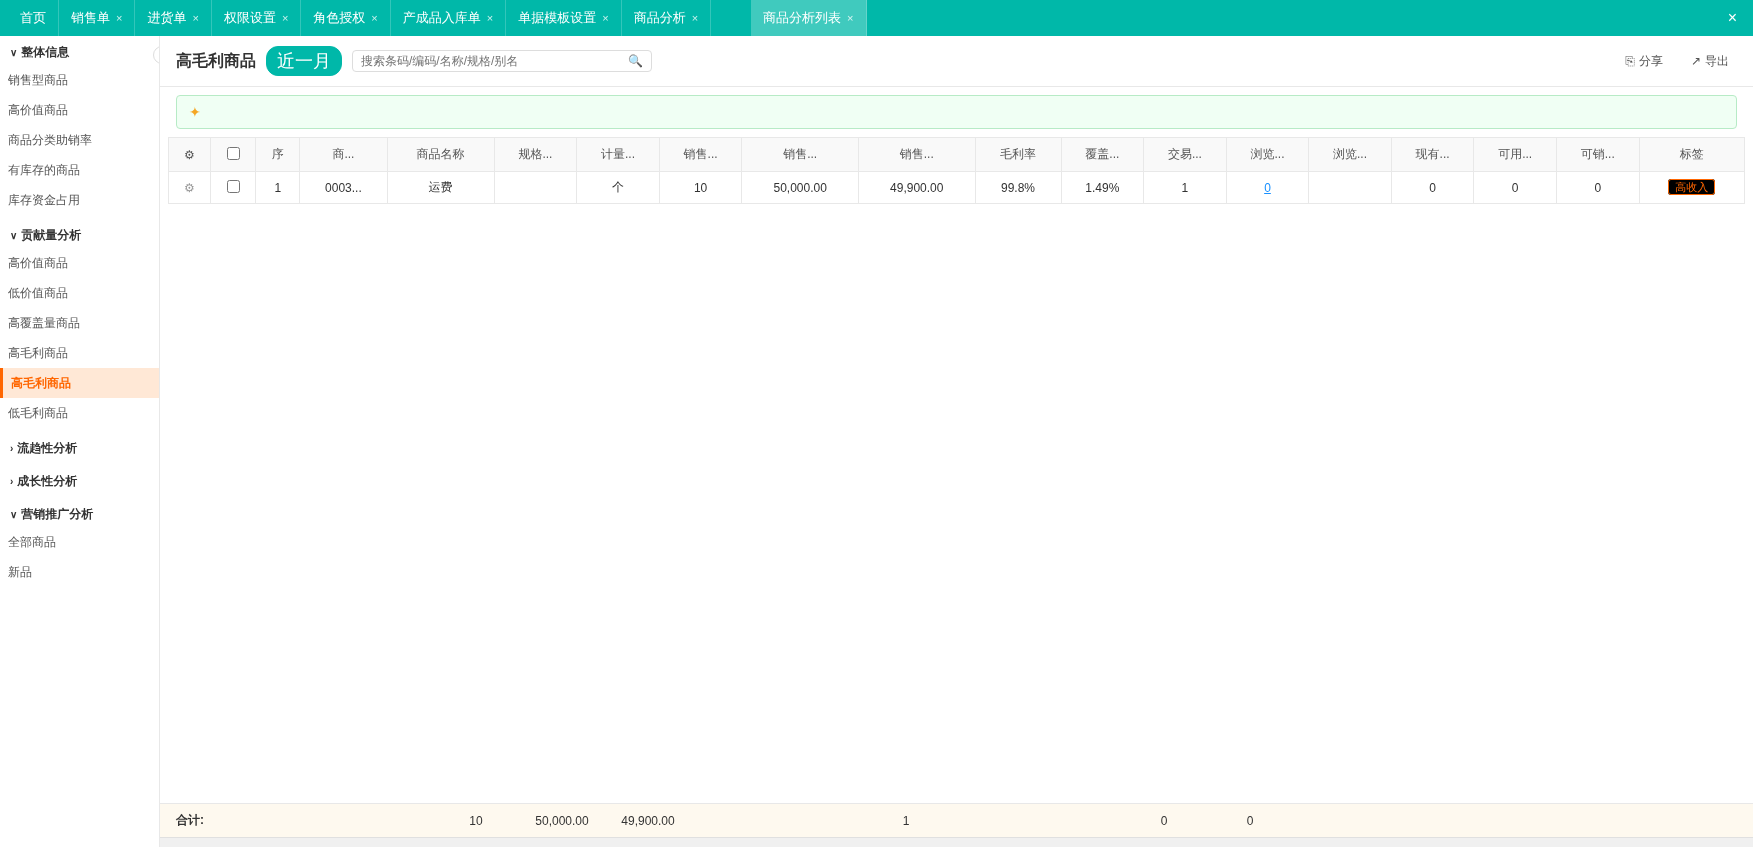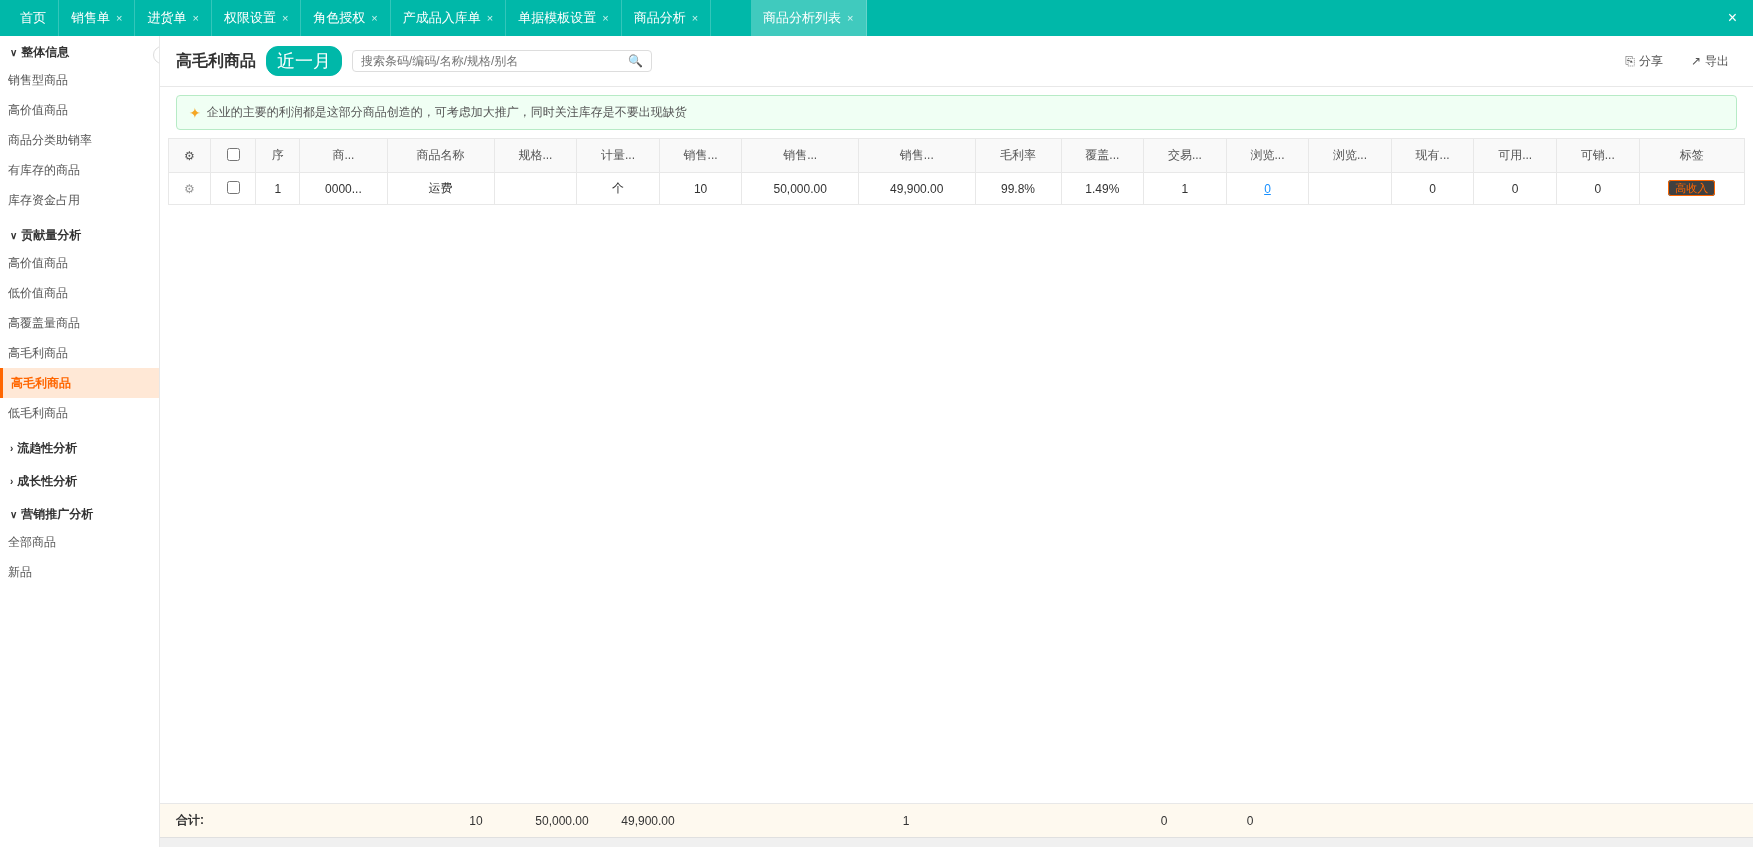--- a/index.html
+++ b/index.html
@@ -214,21 +214,21 @@
       user-select: none;
     }
     td {
       padding: 7px 6px;
       text-align: center;
       border: 1px solid #e8e8e8;
       color: #333;
       white-space: nowrap;
     }
     .tag-high-income {
-      background: #404040;
+      background: #000000;
       color: #ff6600;
       border: 1px solid #ff6600;
       border-radius: 3px;
       padding: 1px 6px;
       font-size: 11px;
     }
     .link-text { color: #1890ff; text-decoration: underline; cursor: pointer; }
 
     
     .footer-summary {
@@ -336,21 +336,20 @@
         </button>
         <button class="action-btn">
           <span>↗</span>
           <span>导出</span>
         </button>
       </div>
     </div>
 
     <div class="info-banner">
       <span class="info-icon">✦</span>
-      <span>企业的主要的利润都是这部分商品创造的，可考虑加大推广，同时关注库存是不要出现缺货</span>
     </div>
 
     <div class="table-container">
       <table>
         <thead id="table-head">
             <tr>
               <th>⚙</th>
               <th><input type="checkbox" style=""></th>
               <th>序</th>
               <th>商...</th>
@@ -369,21 +368,21 @@
               <th>可用...</th>
               <th>可销...</th>
               <th>标签</th>
             </tr>
           </thead>
         <tbody id="table-body">
             <tr>
               <td><span style="cursor:pointer;color:#999;">⚙</span></td>
               <td><input type="checkbox" style=""></td>
               <td>1</td>
-              <td>0000...</td>
+              <td>0003...</td>
               <td>运费</td>
               <td></td>
               <td>个</td>
               <td>10</td>
               <td>50,000.00</td>
               <td>49,900.00</td>
               <td>99.8%</td>
               <td>1.49%</td>
               <td>1</td>
               <td><span class="link-text">0</span></td>

